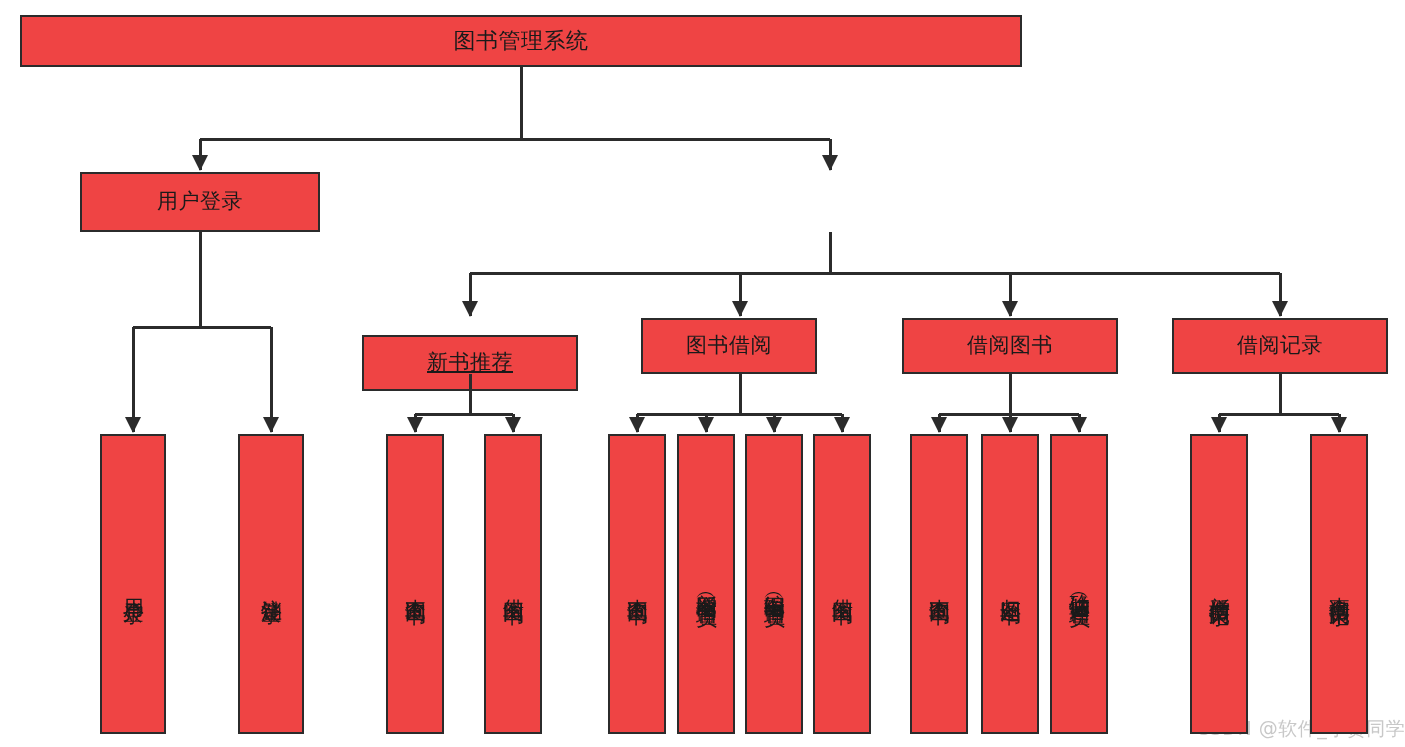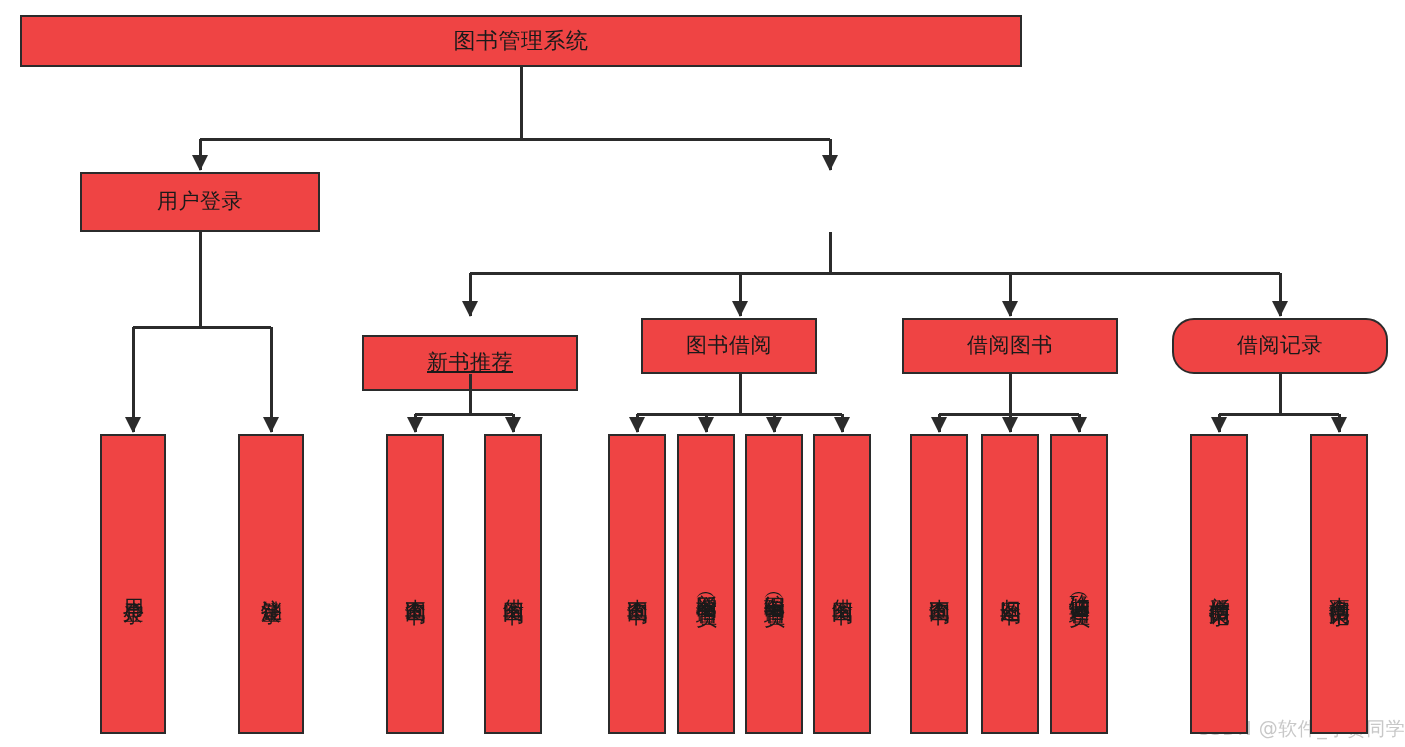--- a/index.html
+++ b/index.html
@@ -173,21 +173,21 @@
     <div class="node vert" style="left: 981px; top: 434px; width: 58px; height: 300px;">
       <span class="label">归还图书</span>
     </div>
     <div class="conn v" style="left: 1008.5px; top: 414px; height: 18px;"></div>
     <div class="arrow" style="left: 1002px; top: 417px;"></div>
     <div class="node vert" style="left: 1050px; top: 434px; width: 58px; height: 300px;">
       <span class="label">确认归还（管理员）</span>
     </div>
     <div class="conn v" style="left: 1077.5px; top: 414px; height: 18px;"></div>
     <div class="arrow" style="left: 1071px; top: 417px;"></div>
-    <div class="node horiz" style="left: 1172px; top: 318px; width: 216px; height: 56px; border-radius: 22px;">
+    <div class="node horiz" style="left: 1172px; top: 318px; width: 216px; height: 56px;">
       <span class="label">借阅记录</span>
     </div>
     <div class="conn v" style="left: 1278.5px; top: 273px; height: 43px;"></div>
     <div class="arrow" style="left: 1272px; top: 301px;"></div>
     <div class="conn v" style="left: 1278.5px; top: 374px; height: 40px;"></div>
     <div class="conn h" style="left: 1219px; top: 412.5px; width: 120px;"></div>
     <div class="node vert" style="left: 1190px; top: 434px; width: 58px; height: 300px;">
       <span class="label">新增借阅记录</span>
     </div>
     <div class="conn v" style="left: 1217.5px; top: 414px; height: 18px;"></div>

